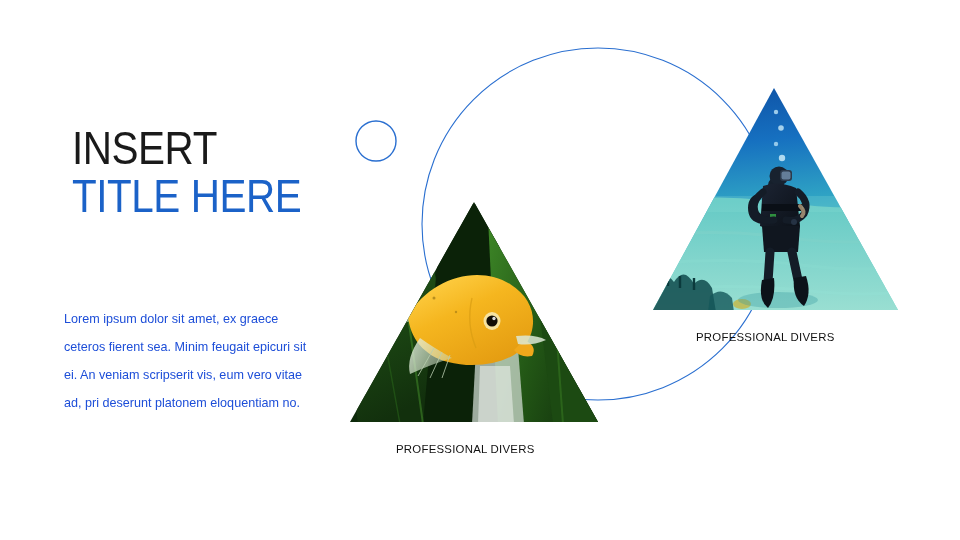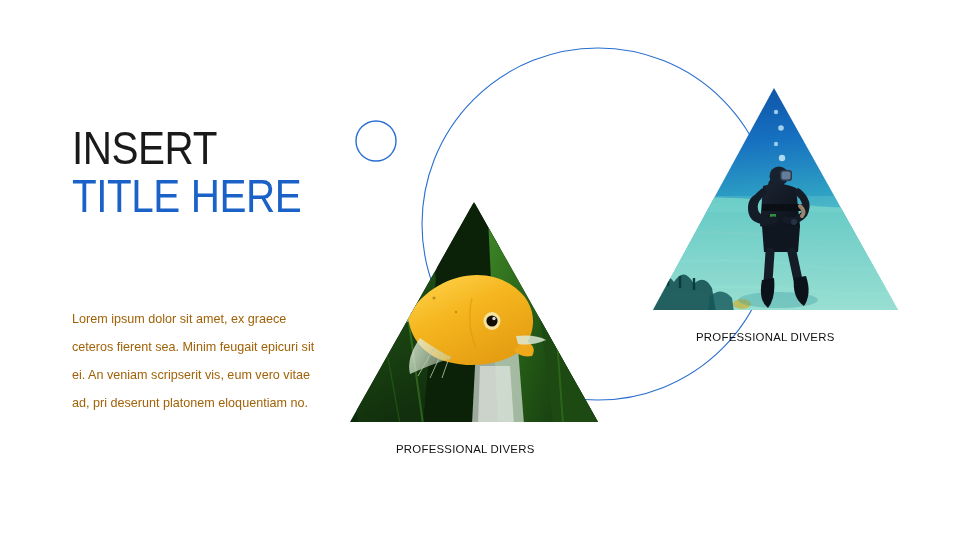--- a/index.html
+++ b/index.html
@@ -47,26 +47,26 @@
     transform: scaleX(0.86);
     transform-origin: left center;
     white-space: nowrap;
   }
   .title-line-1 { color: #1a1a1a; }
   .title-line-2 { color: #1b62c8; }
 
   
   .body-text {
     position: absolute;
-    left: 72px;
+    left: 64px;
     top: 292px;
     width: 248px;
     font-size: 12.6px;
     line-height: 28px;
-    color: #a16207;
+    color: #1d4ed8;
     font-weight: 400;
   }
 
   
   .tri-photo {
     position: absolute;
   }
   .tri-photo svg { display: block; }
 
   .tri-green {

